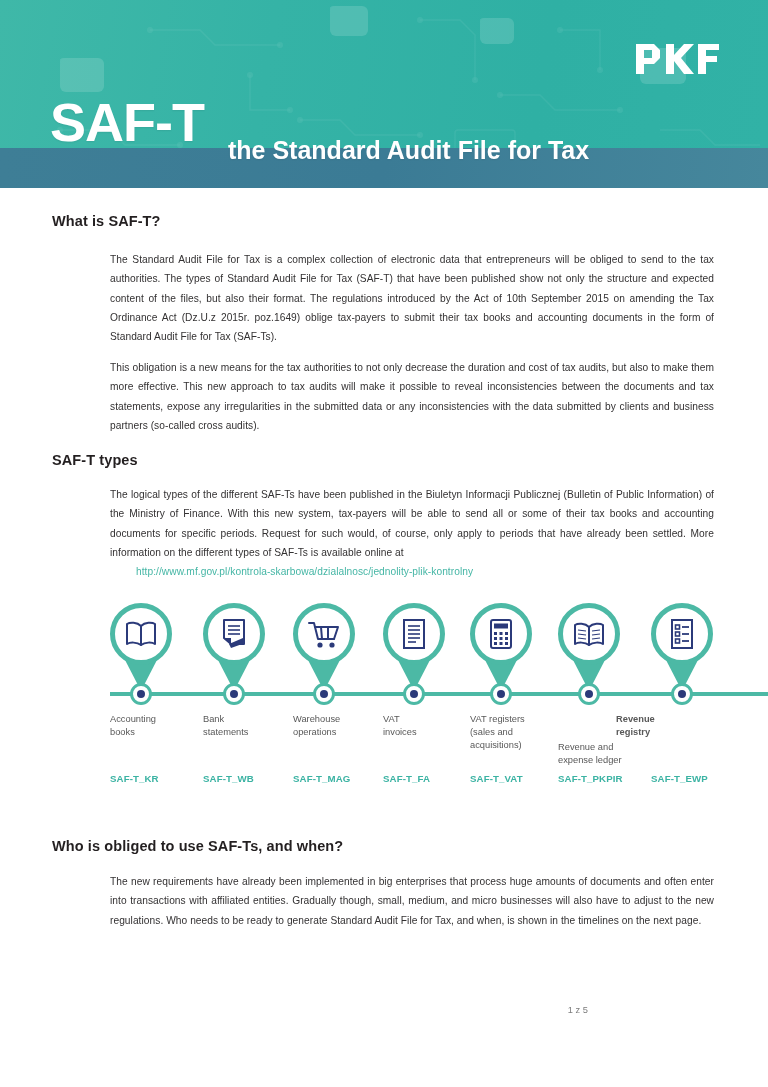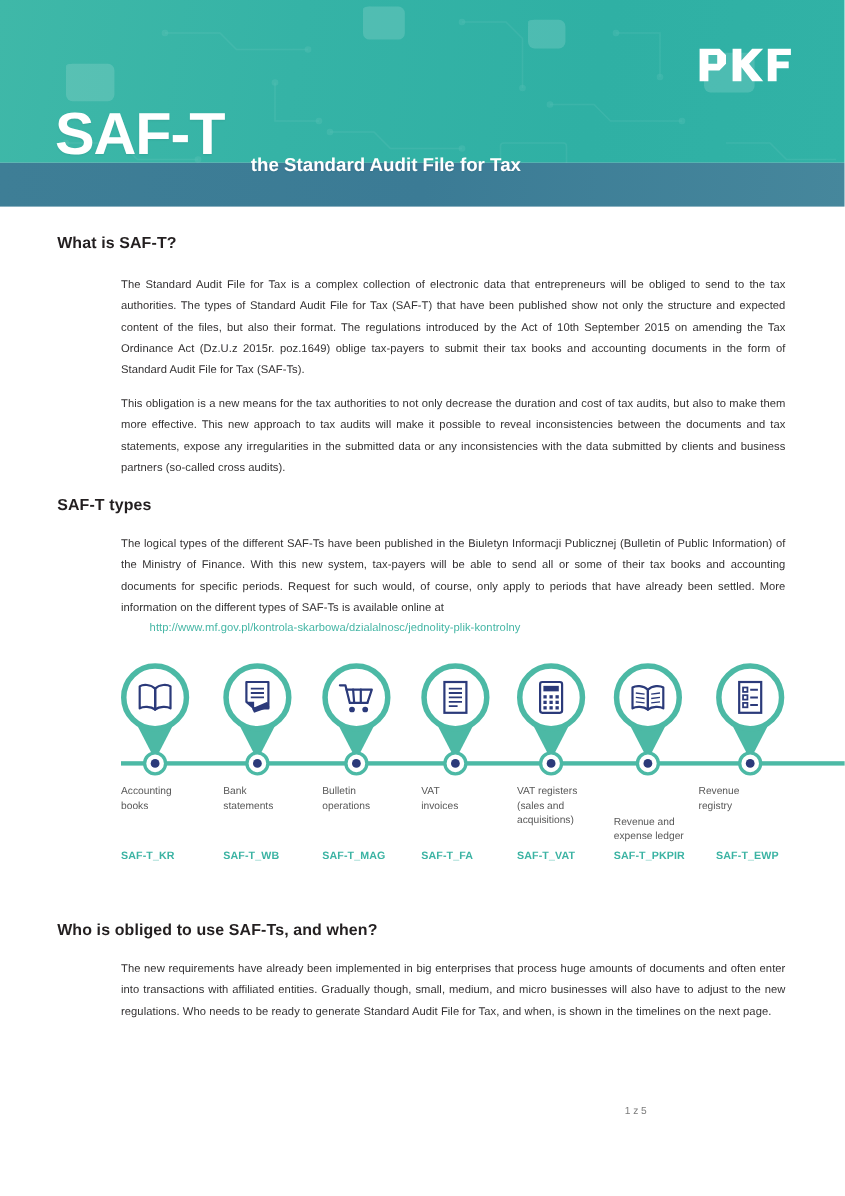--- a/index.html
+++ b/index.html
@@ -34,21 +34,21 @@
     content:""; position:absolute; background:#2a9d8f; border-radius:50%;
   }
 
   .hdr-title {
     position:absolute; left:50px; top:95px;
     font-size:54px; font-weight:bold; color:#ffffff; letter-spacing:-1px;
     line-height:54px; z-index:6; text-shadow:0 1px 2px rgba(0,0,0,.07);
   }
   .hdr-sub {
     position:absolute; left:228px; top:135px;
-    font-size:17px; font-weight:bold; color:#ffffff; z-index:6;
+    font-size:25px; font-weight:bold; color:#ffffff; z-index:6;
     line-height:30px; text-shadow:0 1px 2px rgba(0,0,0,.07);
   }
   .pkf-logo { position:absolute; right:48px; top:44px; z-index:7; }
 
   
   .h2 {
     position:absolute; left:52px;
     font-size:14.5px; font-weight:bold; color:#231f20; letter-spacing:.1px;
   }
   .para {
@@ -226,21 +226,21 @@
             <line x1="21" y1="8" x2="21" y2="20"></line>
           </g>
           <circle cx="13" cy="26" r="2.6" fill="#2b3a7a"></circle>
           <circle cx="25" cy="26" r="2.6" fill="#2b3a7a"></circle>
         </svg>
       </div>
     </div>
     <div class="tl-node" style="left:313px;">
         <i></i>
       </div>
-    <div class="tl-label" style="left:293px; white-space:pre-line;">Bulletin
+    <div class="tl-label" style="left:293px; white-space:pre-line;">Warehouse
 operations</div>
     <div class="tl-code" style="left:293px;">SAF-T_MAG</div>
 
     <div class="pin" style="left:383px; top:8px;">
       <div class="pin-tail"></div>
       <div class="pin-head">
         <svg width="26" height="32" viewBox="0 0 26 32">
           <rect x="3" y="2" width="20" height="28" fill="none" stroke="#2b3a7a" stroke-width="2"></rect>
           <g stroke="#2b3a7a" stroke-width="1.6">
             <line x1="7" y1="8" x2="19" y2="8"></line>
@@ -327,21 +327,21 @@
             <line x1="13" y1="9" x2="20" y2="9"></line>
             <line x1="13" y1="16" x2="20" y2="16"></line>
             <line x1="13" y1="23" x2="20" y2="23"></line>
           </g>
         </svg>
       </div>
     </div>
     <div class="tl-node" style="left:671px;">
         <i></i>
       </div>
-    <div class="tl-label" style="left:635px; white-space:pre-line;">Revenue
+    <div class="tl-label" style="left:616px; white-space:pre-line;font-weight:bold;">Revenue
 registry</div>
     <div class="tl-code" style="left:651px;">SAF-T_EWP</div>
   </div>
 
   <div class="h2" style="top:838px;">Who is obliged to use SAF-Ts, and when?</div>
   <div class="para" style="top:872px;">The new requirements have already been implemented in big enterprises that process huge amounts of documents and often enter into transactions with affiliated entities. Gradually though, small, medium, and micro businesses will also have to adjust to the new regulations. Who needs to be ready to generate Standard Audit File for Tax, and when, is shown in the timelines on the next page.</div>
 
   <div class="footer">1 z 5</div>
 
 </div>

